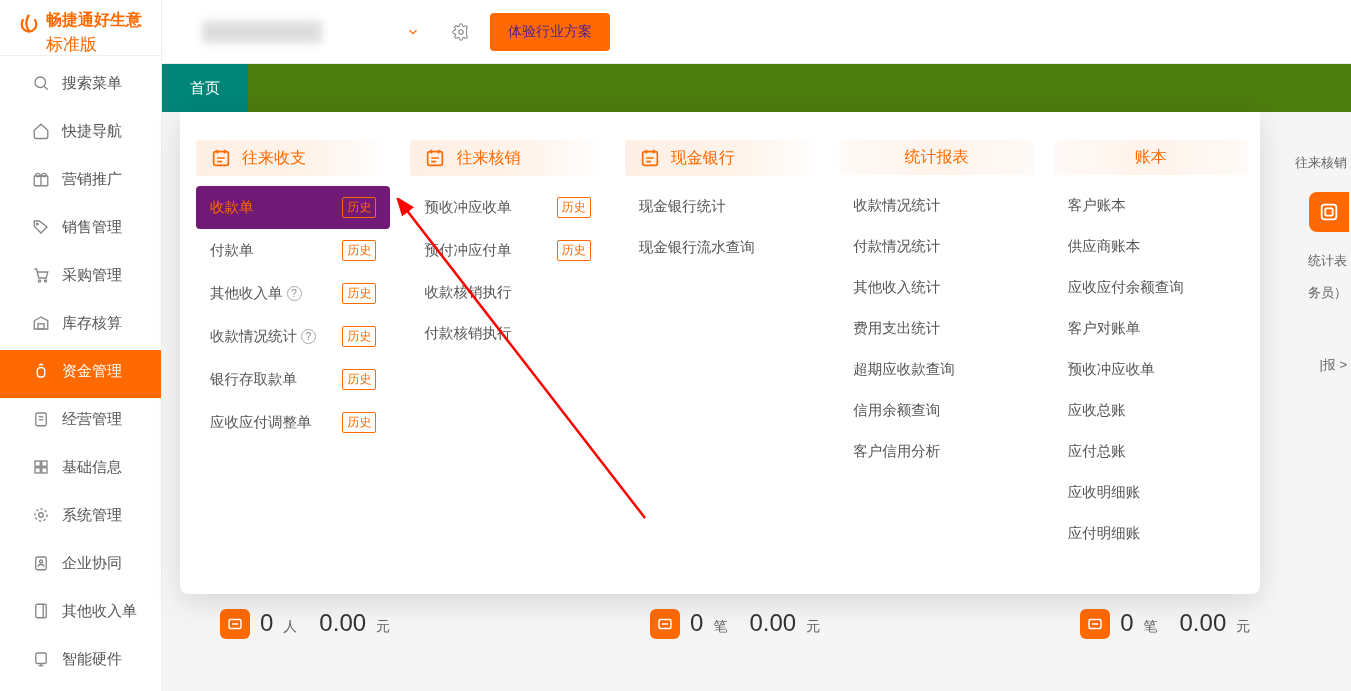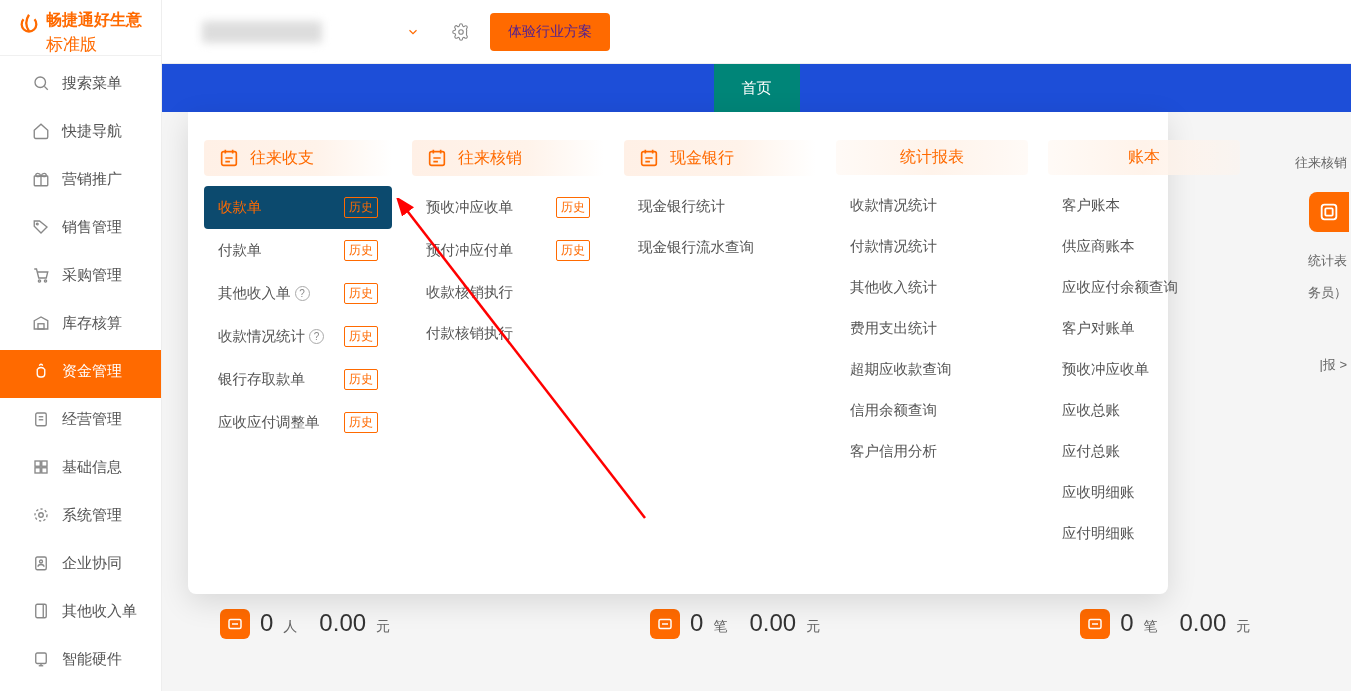--- a/index.html
+++ b/index.html
@@ -99,47 +99,45 @@
       margin-left: 12px;
       background: #ff6a00;
       color: #4c1d95;
       padding: 10px 18px;
       border-radius: 4px;
       cursor: pointer;
       font-size: 14px;
     }
 
     .tabbar {
-      background: #1d4ed8;
+      background: #4d7c0f;
       display: flex;
       height: 48px;
-      justify-content: center;
     }
     .tab-item {
       padding: 0 28px;
       display: flex; align-items: center;
       color: #fff;
       font-size: 15px;
       cursor: pointer;
     }
     .tab-item.active { background: #008578; }
 
     .content { flex: 1; background: #f5f5f5; padding: 16px; position: relative; }
 
     .mega-panel {
       position: absolute;
       left: 180px;
       top: 112px;
-      width: 980px;
+      width: 1080px;
       background: #fff;
       z-index: 5;
       box-shadow: 0 8px 30px rgba(0,0,0,0.12);
       padding: 28px 8px 40px 8px;
       border-radius: 0 0 8px 8px;
-      margin-left: 8px;
     }
     .mega-grid {
       display: flex;
       gap: 12px;
     }
     .mega-col { flex: 1; padding: 0 4px; min-width: 200px; }
     .mega-col:first-child { padding-left: 8px; }
     .mega-header {
       display: flex; align-items: center; gap: 10px;
       background: linear-gradient(to right, #fff0e6, #fff3ea 60%, rgba(255,243,234,0));
@@ -152,21 +150,21 @@
     }
     .mega-header.centered { justify-content: center; background: linear-gradient(to right, rgba(255,243,234,0.4), #fff3ea, rgba(255,243,234,0.4)) ; }
     .mega-icon-shape { width: 22px; height: 22px; display: inline-flex; align-items: center; justify-content: center; }
 
     .mega-item-row {
       display: flex; align-items: center; justify-content: space-between;
       padding: 11px 14px;
       border-radius: 4px;
       cursor: pointer;
     }
-    .mega-item-row.highlight { background: #0c4a6e; gap: 44px; }
+    .mega-item-row.highlight { background: #701a75; gap: 44px; }
     .mega-item-text { color: #555; font-size: 14.5px; display: flex; align-items: center; gap: 4px; }
     .mega-item-row.highlight .mega-item-text { color: #ff6a00; }
     .history-tag {
       border: 1px solid #ff6a00;
       color: #ff6a00;
       font-size: 12px;
       padding: 1px 4px;
       border-radius: 2px;
     }
     .q-mark {

